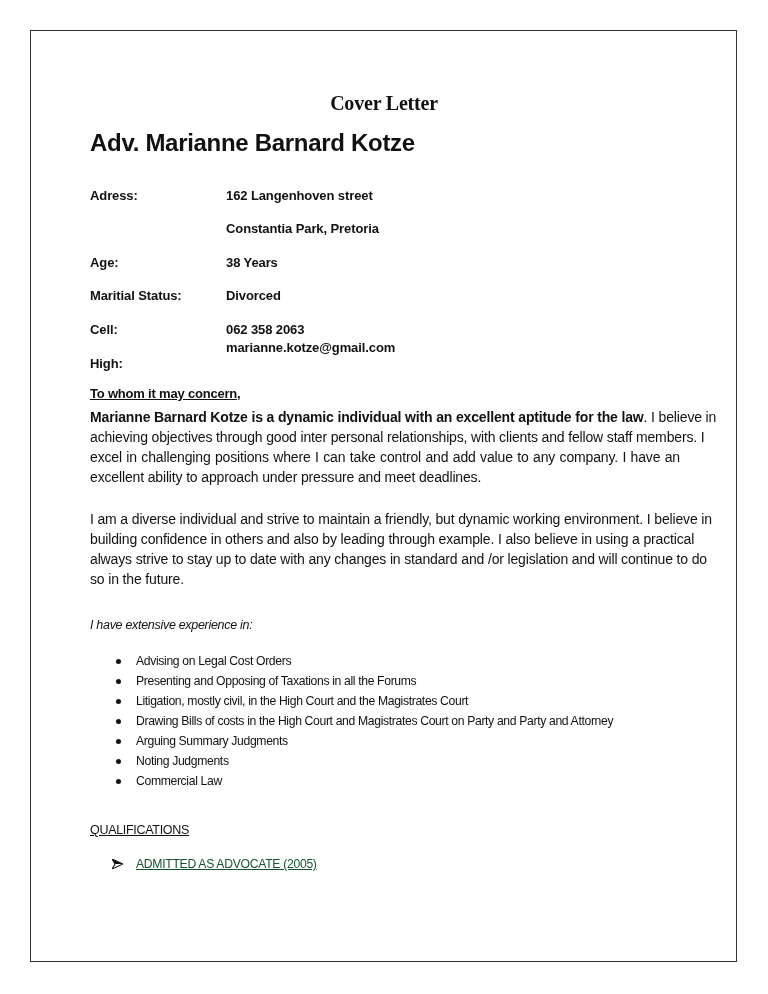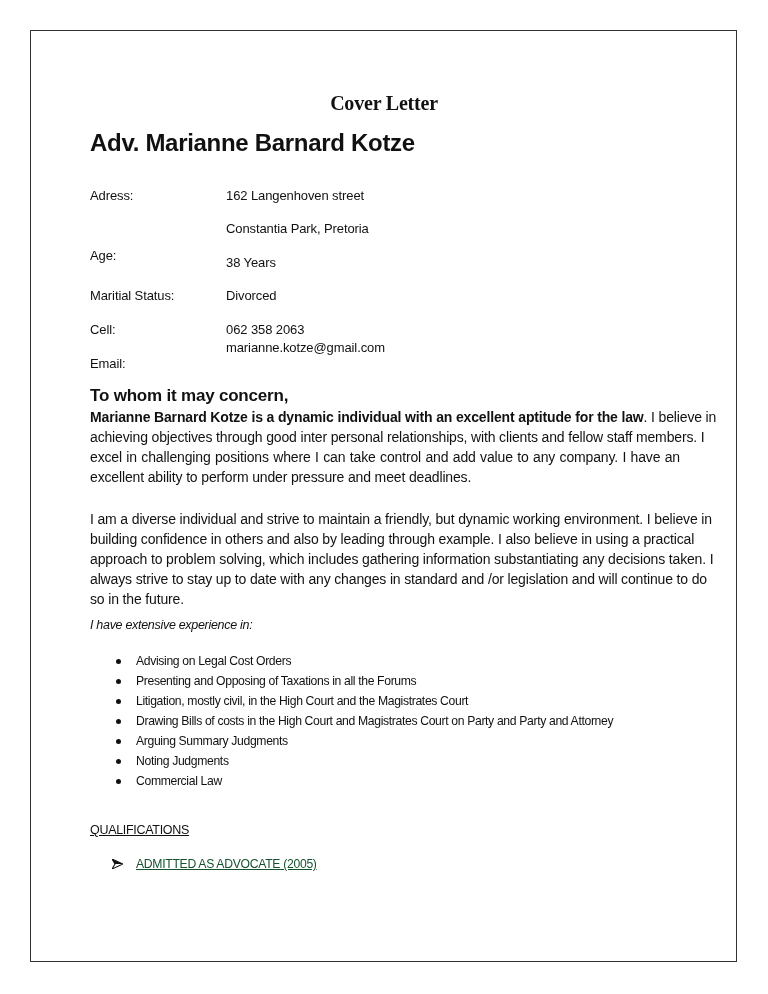--- a/index.html
+++ b/index.html
@@ -36,30 +36,31 @@
     }
     .name-heading {
       left: 90px;
       top: 129px;
       font-size: 24px;
       font-weight: bold;
       letter-spacing: -0.3px;
     }
     .info-label, .info-value {
       font-size: 13px;
-      font-weight: normal;
+      font-weight: bold;
       letter-spacing: -0.1px;
     }
     .info-label { left: 90px; }
     .info-value { left: 226px; }
     .salutation {
       left: 90px;
       top: 386px;
-      font-size: 17px;
-      font-weight: bold;
+      font-size: 13px;
+      font-weight: bold;
+      text-decoration: underline;
       letter-spacing: -0.2px;
     }
     .para {
       position: absolute;
       left: 90px;
       width: 590px;
       font-size: 14px;
       line-height: 20px;
       text-align: justify;
       letter-spacing: -0.15px;
@@ -152,46 +153,45 @@
 
 <div class="abs doc-title">Cover Letter</div>
 <div class="abs name-heading">Adv. Marianne Barnard Kotze</div>
 
 <div>
   <div class="abs info-label" style="top:188px">Adress:</div>
   <div class="abs info-value" style="top:188px">162 Langenhoven street</div>
 
   <div class="abs info-value" style="top:221px">Constantia Park, Pretoria</div>
 
-  <div class="abs info-label" style="top:248px">Age:</div>
+  <div class="abs info-label" style="top:255px">Age:</div>
   <div class="abs info-value" style="top:255px">38 Years</div>
 
   <div class="abs info-label" style="top:288px">Maritial Status:</div>
   <div class="abs info-value" style="top:288px">Divorced</div>
 
   <div class="abs info-label" style="top:322px">Cell:</div>
   <div class="abs info-value" style="top:322px">062 358 2063</div>
 
-  <div class="abs info-label" style="top:356px">Email:</div>
+  <div class="abs info-label" style="top:356px">High:</div>
   <div class="abs info-value" style="top:340px">marianne.kotze@gmail.com</div>
 </div>
 
 <div class="abs salutation">To whom it may concern,</div>
 
 <div class="para para-1">
   <span class="jl"><b>Marianne Barnard Kotze is a dynamic individual with an excellent aptitude for the law</b><span>. I believe in</span></span>
   <span class="jl">achieving objectives through good inter personal relationships, with clients and fellow staff members. I</span>
   <span class="jl">excel in challenging positions where I can take control and add value to any company. I have an</span>
-  <span class="jl last">excellent ability to perform under pressure and meet deadlines.</span>
+  <span class="jl last">excellent ability to approach under pressure and meet deadlines.</span>
 </div>
 
 <div class="para para-2">
   <span class="jl">I am a diverse individual and strive to maintain a friendly, but dynamic working environment. I believe in</span>
   <span class="jl">building confidence in others and also by leading through example. I also believe in using a practical</span>
-  <span class="jl">approach to problem solving, which includes gathering information substantiating any decisions taken.  I</span>
   <span class="jl">always strive to stay up to date with any changes in standard and /or legislation and will continue to do</span>
   <span class="jl last">so in the future.</span>
 </div>
 
 <div class="abs exp-heading">I have extensive experience in:</div>
 
 <ul class="bullet-list">
   <li><span class="bullet-dot"></span><span>Advising on Legal Cost Orders</span></li>
   <li><span class="bullet-dot"></span><span>Presenting and Opposing of Taxations in all the Forums</span></li>
   <li><span class="bullet-dot"></span><span>Litigation, mostly civil, in the High Court and the Magistrates Court</span></li>

